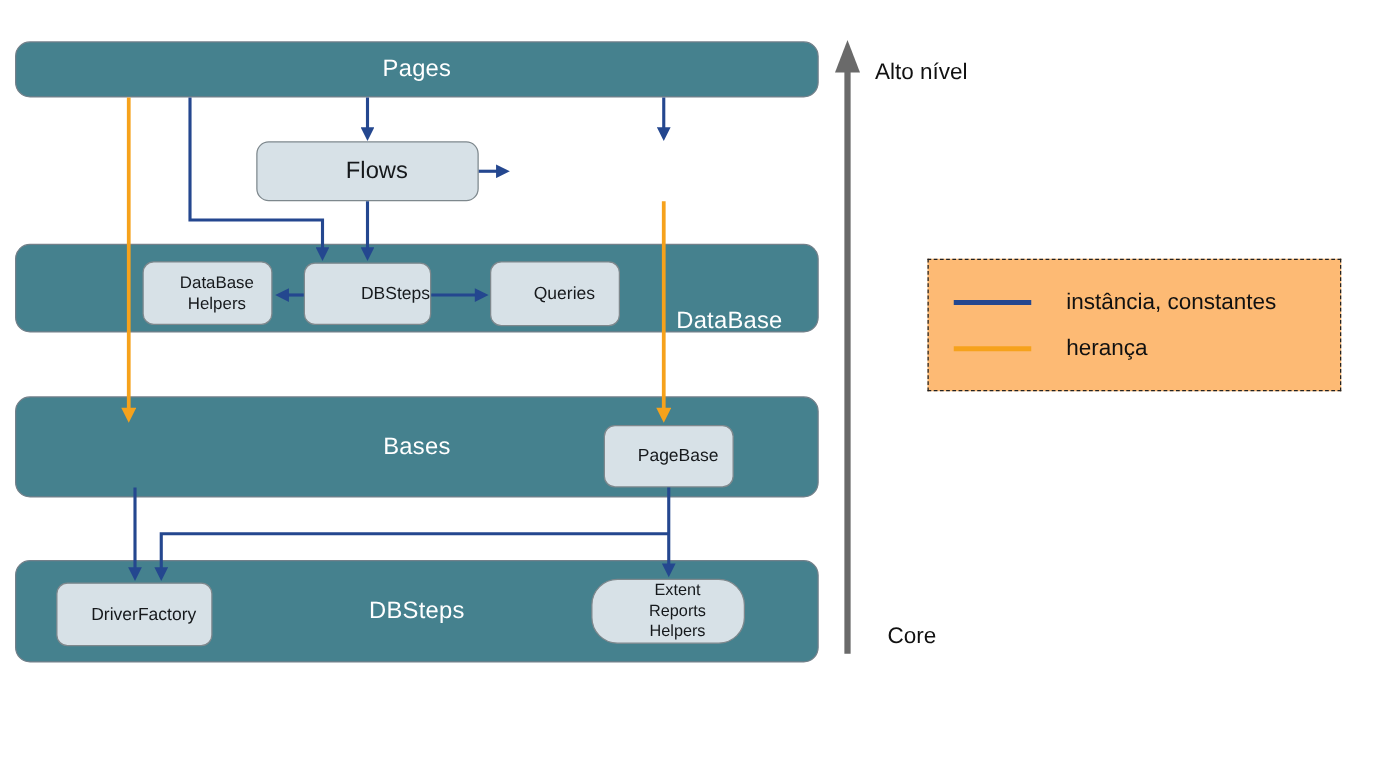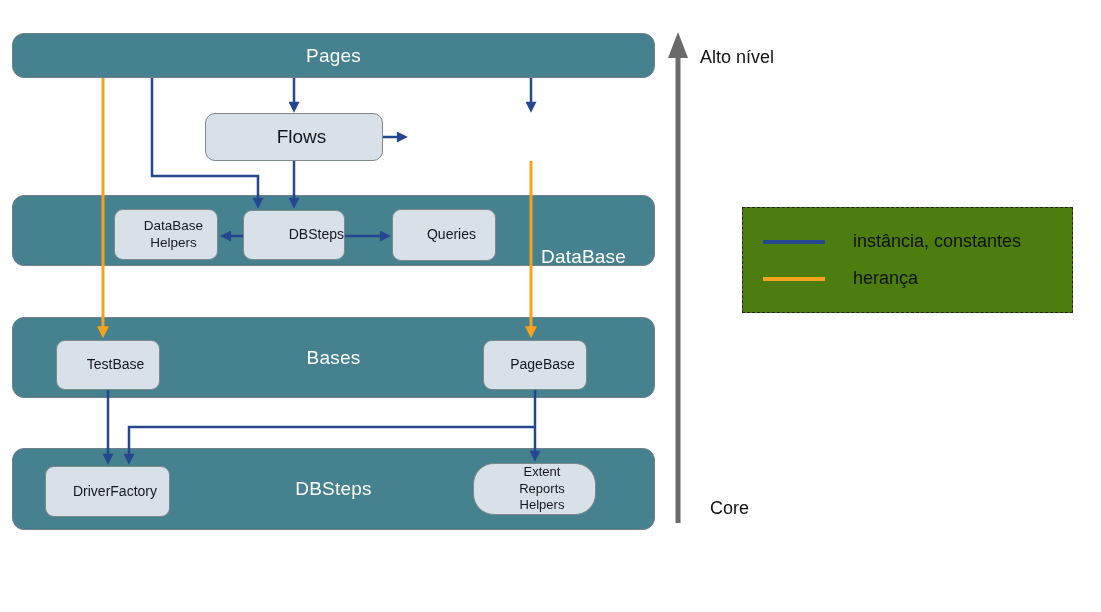--- a/index.html
+++ b/index.html
@@ -16,21 +16,21 @@
   .node{
     position:absolute;background:#d7e1e7;border:1.5px solid #7e888d;border-radius:9px;
     display:flex;align-items:center;justify-content:center;text-align:center;
     color:#16191c;line-height:1.25;z-index:2;box-sizing:border-box;padding-left:15px;
   }
   .big-node{font-size:19px;border-radius:10px;}
   .overlay{position:absolute;left:0;top:0;z-index:3;pointer-events:none;}
   .side-label{position:absolute;color:#111111;font-size:18px;z-index:2;}
   .legend{
     position:absolute;left:742px;top:207px;width:331px;height:106px;
-    border:1.5px dashed #222222;background:#4d7c0f;z-index:2;box-sizing:border-box;
+    border:1.5px dashed #222222;background:#fdba74;z-index:2;box-sizing:border-box;
     display:flex;flex-direction:column;justify-content:center;gap:16px;padding:4px 20px;
   }
   .legend-row{display:flex;align-items:center;}
   .legend-swatch{display:inline-block;width:62px;height:4px;margin-right:28px;flex:none;}
   .legend-swatch.blue{background:#24478f;}
   .legend-swatch.orange{background:#f6a21c;}
   .legend-label{font-size:18px;color:#111111;white-space:nowrap;}
   .db-label{position:absolute;left:528px;top:50%;transform:translateY(-50%);margin-top:26px;}
   .wrap-90{width:92px;}
   .wrap-80{width:80px;}
@@ -63,23 +63,20 @@
   <div class="node" style="left:114px;top:209px;width:104px;height:51px;font-size:13.5px;">
     <span class="wrap-90">DataBase Helpers</span>
   </div>
   <div class="node" style="left:243px;top:210px;width:102px;height:50px;font-size:14px;justify-content:flex-end;">
     <span>DBSteps</span>
   </div>
   <div class="node" style="left:392px;top:209px;width:104px;height:52px;font-size:14px;">
     <span>Queries</span>
   </div>
 
-  <div class="node" style="left:56px;top:340px;width:104px;height:50px;font-size:14px;">
-    <span>TestBase</span>
-  </div>
   <div class="node" style="left:483px;top:340px;width:104px;height:50px;font-size:14px;">
     <span>PageBase</span>
   </div>
 
   <div class="node" style="left:45px;top:466px;width:125px;height:51px;font-size:14px;">
     <span>DriverFactory</span>
   </div>
   <div class="node" style="left:473px;top:463px;width:123px;height:52px;font-size:13px;line-height:1.3;border-radius:21px;">
     <span class="wrap-80">Extent Reports Helpers</span>
   </div>

